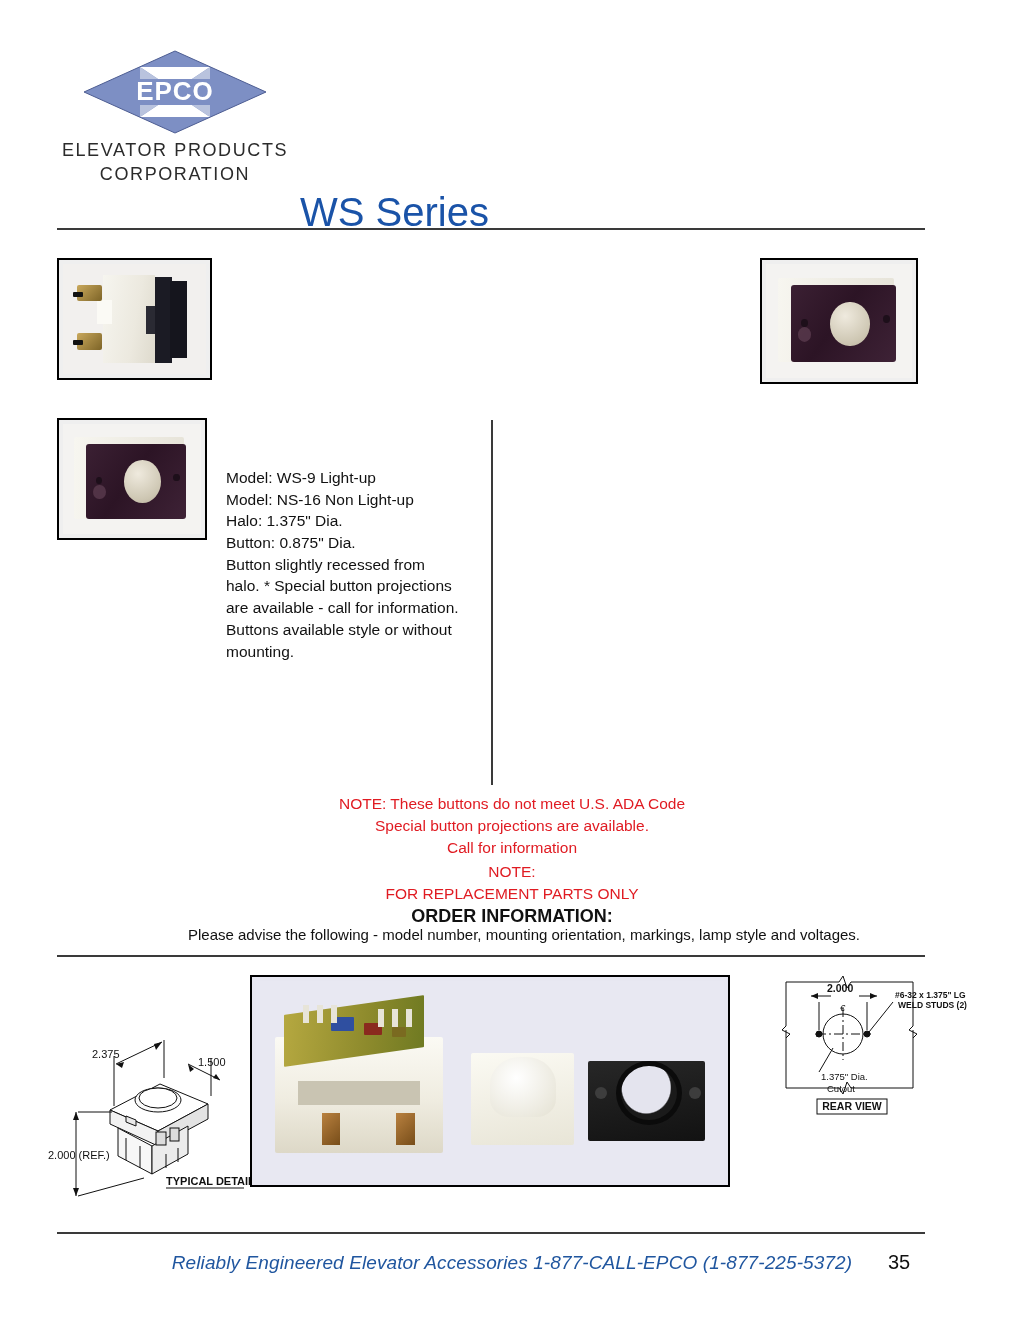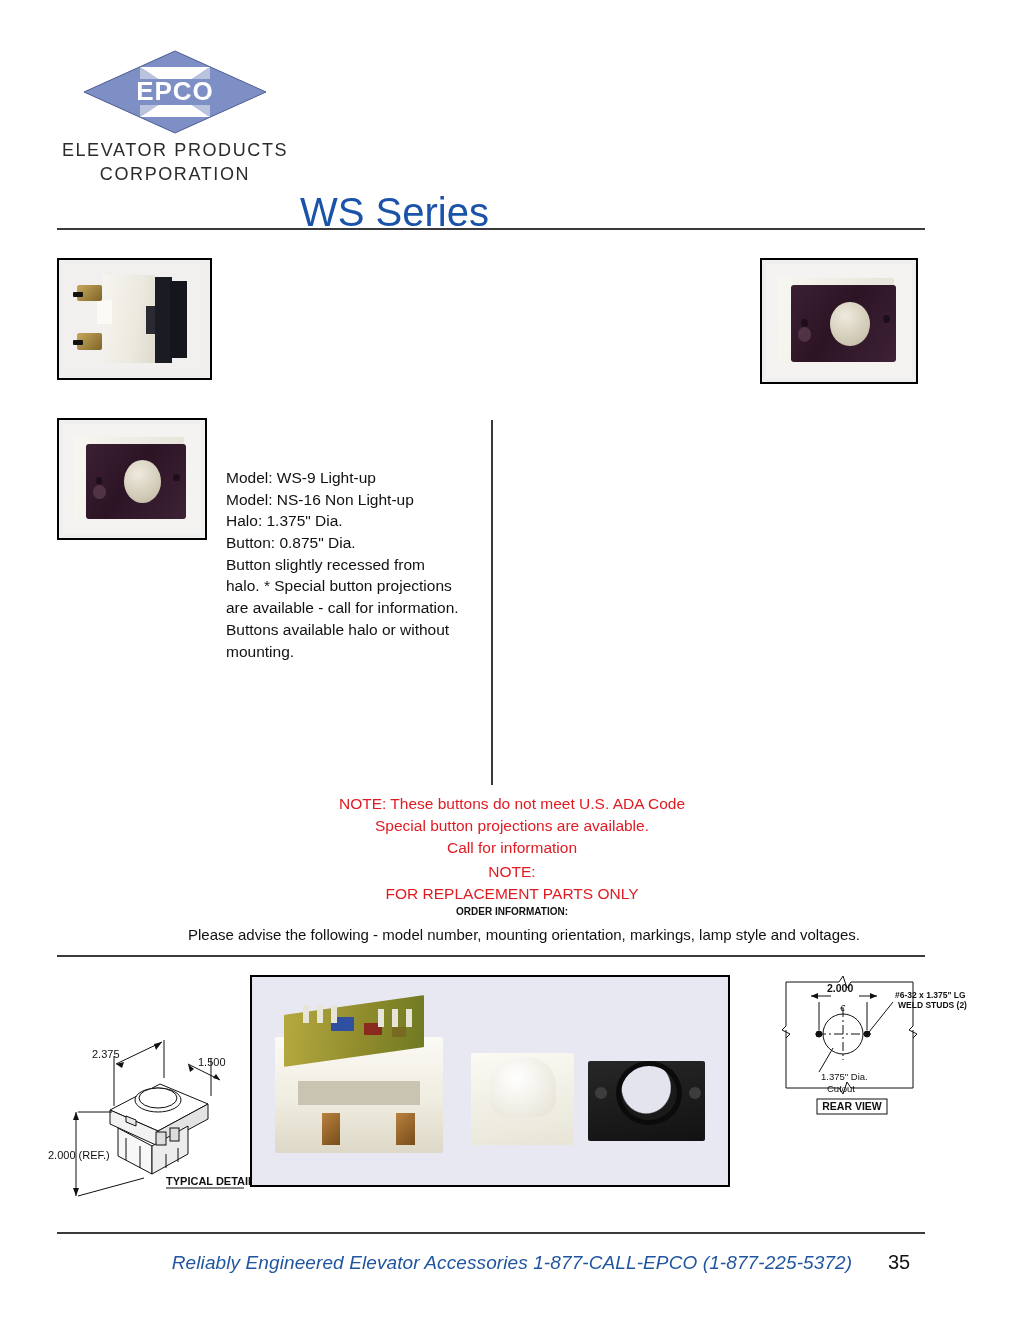--- a/index.html
+++ b/index.html
@@ -179,21 +179,21 @@
     line-height: 1.42;
   }
   #note-ada  { top: 793px; }
   #note-repl { top: 861px; }
 
   .order-title {
     position: absolute;
     left: 0; width: 1024px;
     top: 906px;
     text-align: center;
-    font-size: 10px;
+    font-size: 18px;
     font-weight: bold;
     color: #111;
   }
   .order-body {
     position: absolute;
     left: 0; width: 1024px;
     top: 926px;
     text-align: center;
     font-size: 15px;
     color: #111;
@@ -294,21 +294,21 @@
   </div>
 
   <div class="spec-text">
     <div>Model: WS-9  Light-up</div>
     <div>Model: NS-16 Non Light-up</div>
     <div>Halo: 1.375" Dia.</div>
     <div>Button: 0.875" Dia.</div>
     <div>Button slightly recessed from</div>
     <div>halo. * Special button projections</div>
     <div>are available - call for information.</div>
-    <div>Buttons available halo or without</div>
+    <div>Buttons available style or without</div>
     <div>mounting.</div>
   </div>
 
   <div class="divider-v"></div>
 
   <div class="note-red" id="note-repl" style="white-space: pre-line;">NOTE:
 FOR REPLACEMENT PARTS  ONLY</div>
   <div class="note-red" id="note-ada" style="white-space: pre-line;">NOTE: These buttons do not meet U.S. ADA Code
 Special button projections are available.
 Call for information</div>

